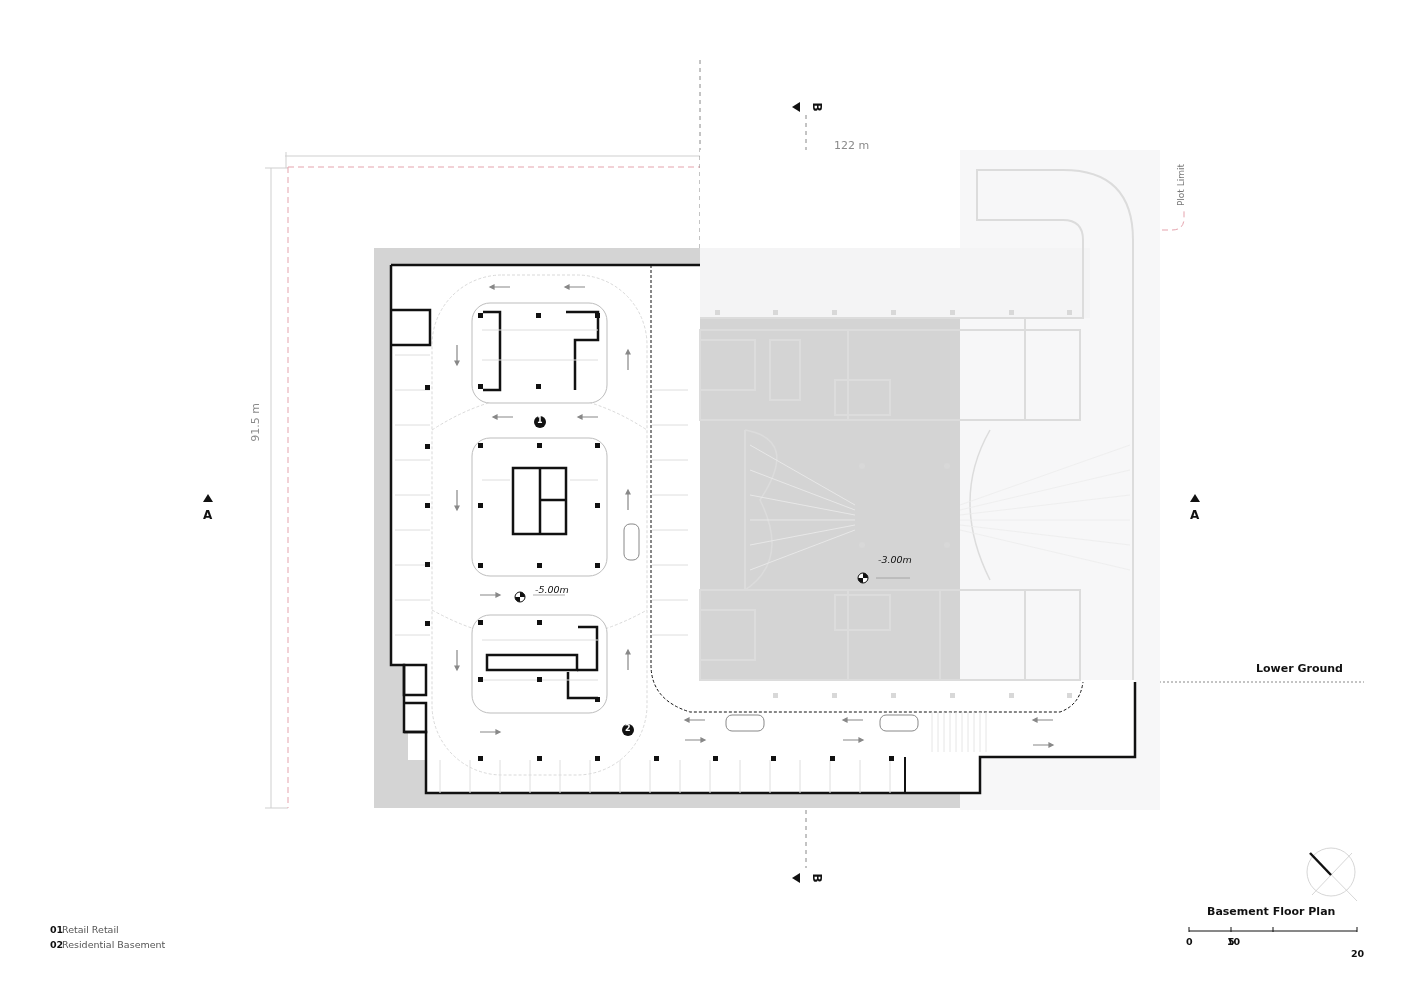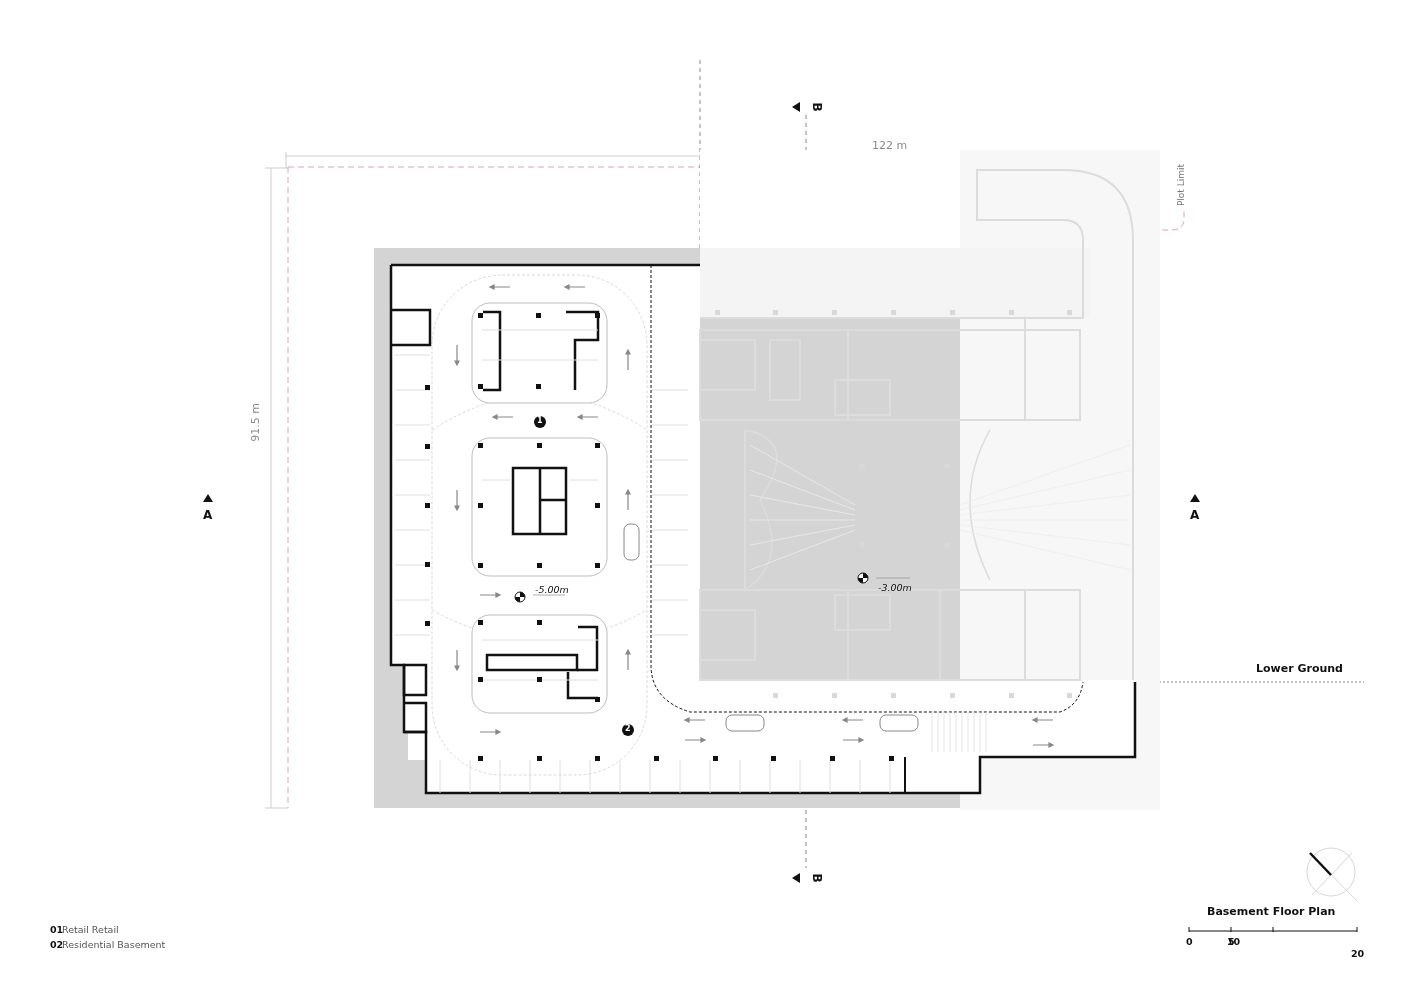--- a/index.html
+++ b/index.html
@@ -232,32 +232,32 @@
 
   <g stroke="#111" stroke-width="1">
     <line x1="1189" y1="931" x2="1357" y2="931"></line>
     <line x1="1189" y1="927" x2="1189" y2="932"></line>
     <line x1="1231" y1="927" x2="1231" y2="932"></line>
     <line x1="1273" y1="927" x2="1273" y2="932"></line>
     <line x1="1357" y1="927" x2="1357" y2="932"></line>
   </g>
 </svg>
 
-<div class="txt dim" style="left:872px;top:139px;text-align:right;">122 m</div>
+<div class="txt dim" style="left:834px;top:139px;text-align:right;">122 m</div>
 <div class="txt dim" style="left:236px;top:416px;transform:rotate(-90deg);transform-origin:center;">91.5 m</div>
 <div class="txt dim" style="left:1160px;top:180px;font-size:9px;color:#777;transform:rotate(-90deg);">Plot Limit</div>
 
 <div class="txt mk" style="left:203px;top:508px;">A</div>
 <div class="txt mk" style="left:1190px;top:508px;">A</div>
 <div class="txt mk" style="left:812px;top:100px;transform:rotate(90deg);">B</div>
 <div class="txt mk" style="left:812px;top:871px;transform:rotate(90deg);">B</div>
 
 <div class="txt title" style="left:1256px;top:662px;">Lower Ground</div>
 <div class="txt lvl" style="left:535px;top:584px;">-5.00m</div>
-<div class="txt lvl" style="left:878px;top:582px;">-3.00m</div>
+<div class="txt lvl" style="left:878px;top:554px;">-3.00m</div>
 
 <div class="txt" style="left:537px;top:416px;font-size:8px;font-weight:bold;color:#fff;">1</div>
 <div class="txt" style="left:625px;top:724px;font-size:8px;font-weight:bold;color:#fff;">2</div>
 
 <div class="txt title" style="left:1207px;top:905px;">Basement Floor Plan</div>
 
 <div class="scale-lbl" style="left:1186px;top:936px;">0</div>
 <div class="scale-lbl" style="left:1228px;top:936px;">5</div>
 <div class="scale-lbl" style="left:1227px;top:936px;">10</div>
 <div class="scale-lbl" style="left:1351px;top:936px;margin-top:12px;">20</div>

